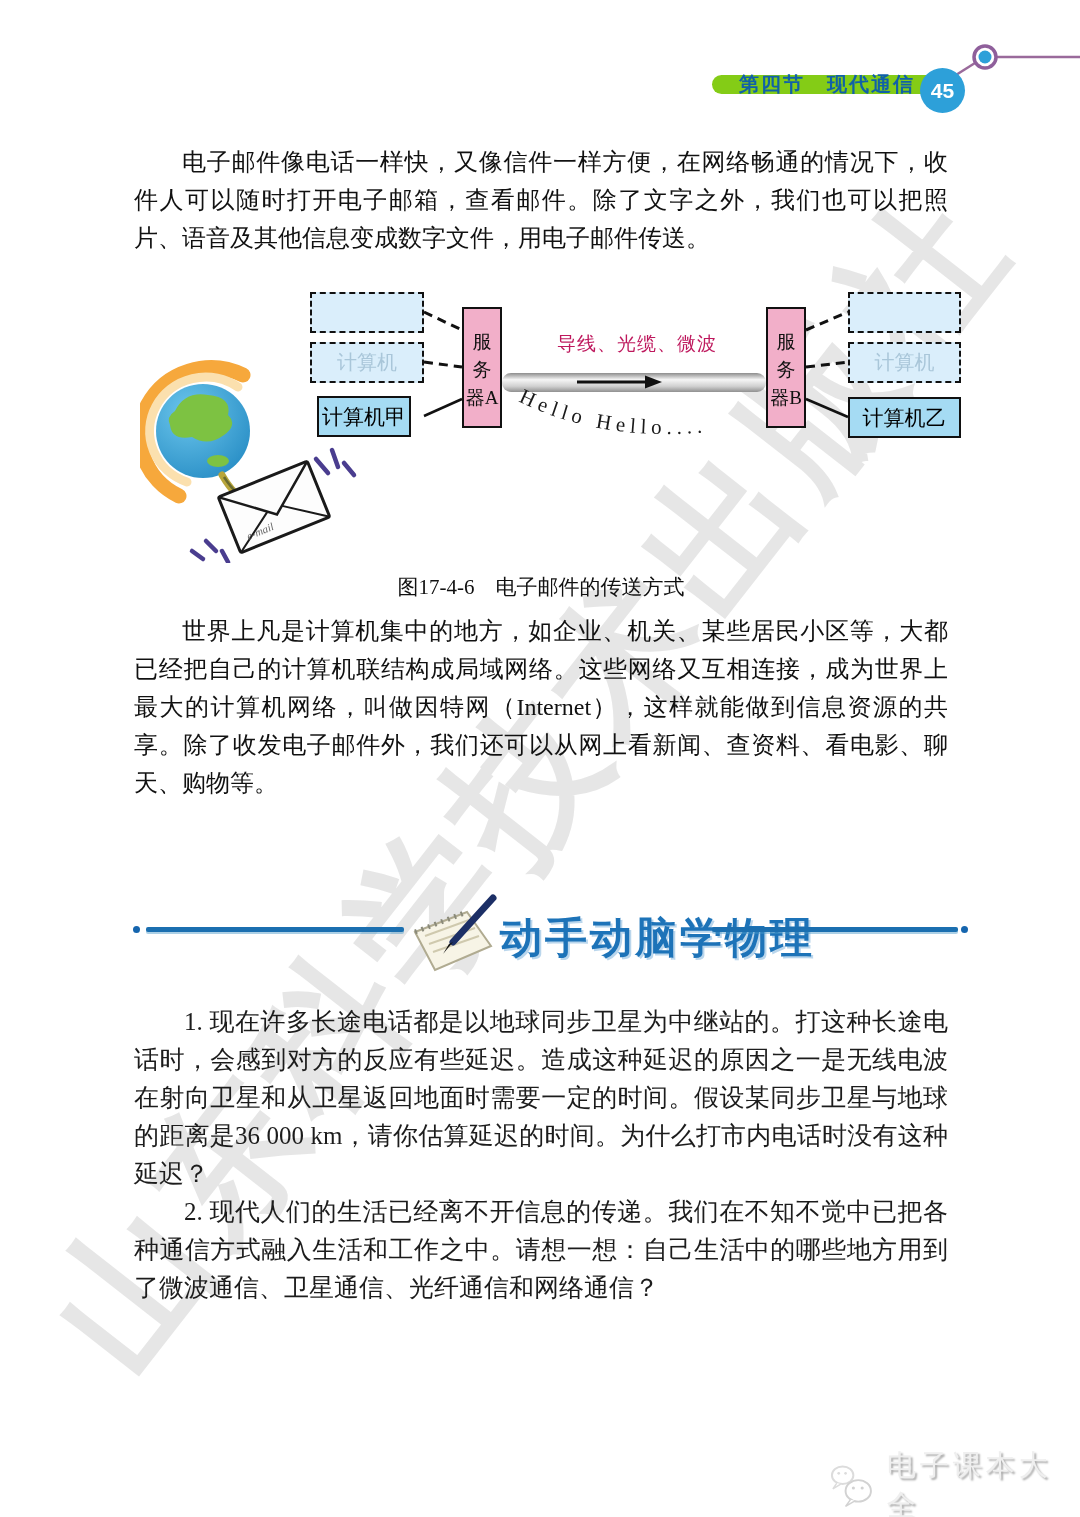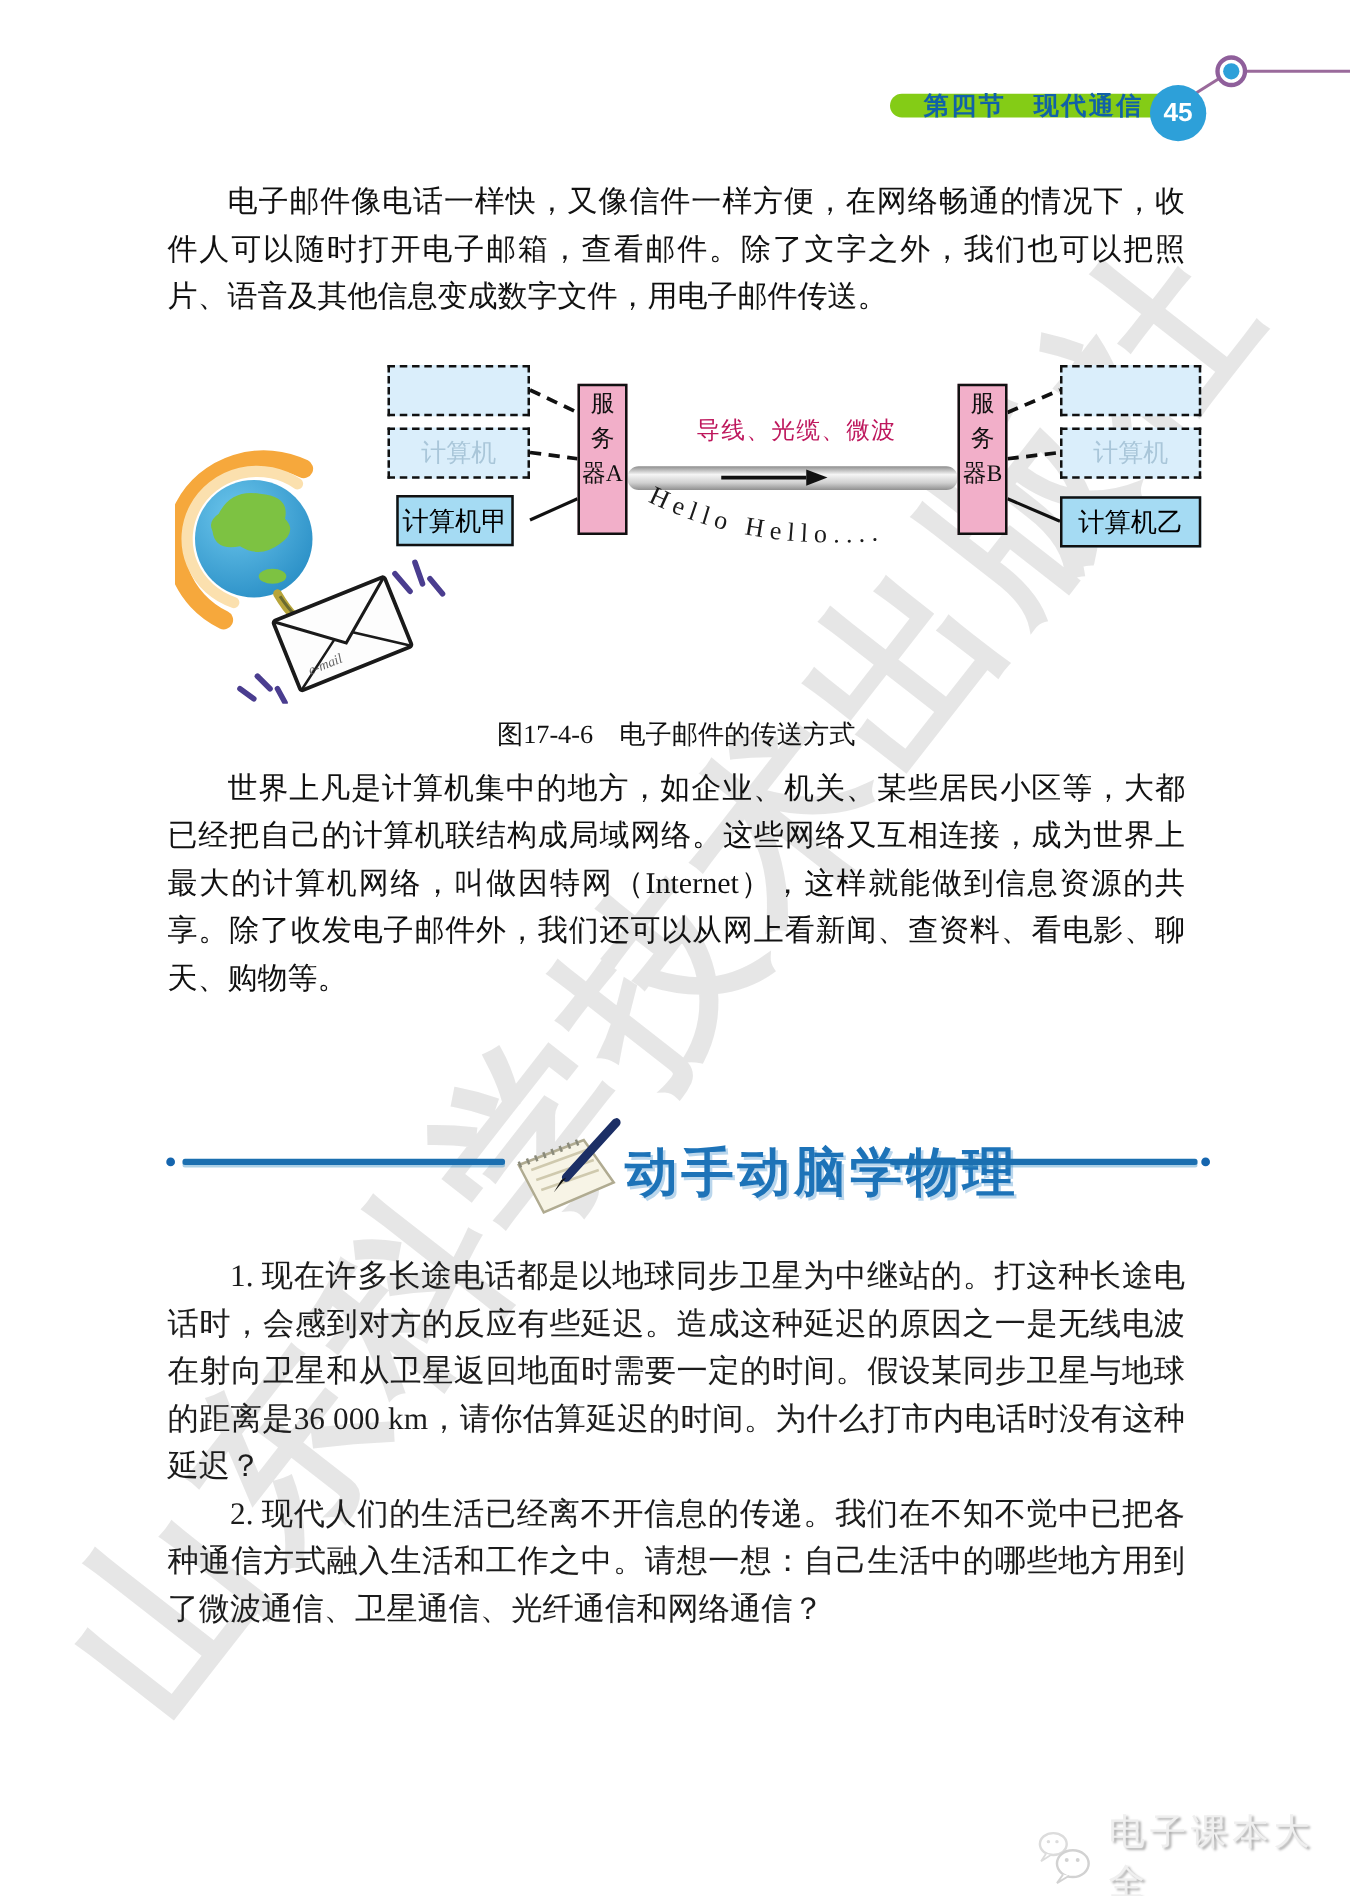--- a/index.html
+++ b/index.html
@@ -25,21 +25,21 @@
   .p1{top:143px;} .p2{top:612px;} .p3{top:766px;}
   
   .figure{position:absolute;left:140px;top:283px;width:840px;height:280px;z-index:1;}
   .fig-art{position:absolute;left:0;top:0;}
   .fbox{position:absolute;box-sizing:border-box;display:flex;align-items:center;
         justify-content:center;font-size:20px;}
   .ghost{background:#daeefb;border:2.5px dashed #111;color:#a9c6d9;}
   .cbox{background:#a5dbf3;border:2.5px solid #111;color:#000;font-size:21px;}
   .server{position:absolute;box-sizing:border-box;width:40px;height:121px;background:#f2afc9;
         border:2.5px solid #111;font-size:19px;line-height:28px;text-align:center;
-        word-break:break-all;padding-top:1px;}
+        word-break:break-all;padding-top:19px;}
   .link-label{position:absolute;left:377px;top:48px;width:240px;text-align:center;
         font-size:19px;color:#be185d;letter-spacing:1px;}
   .caption{position:absolute;left:134px;top:560px;width:814px;text-align:center;
         font-size:21px;z-index:1;margin-top:13px;}
   
   .activity{position:absolute;left:0;top:890px;width:1080px;height:95px;z-index:1;}
   .act-dot{position:absolute;width:7px;height:7px;border-radius:50%;background:#1565ae;top:36px;}
   .act-line{position:absolute;height:5px;background:#1b6fb0;top:37px;border-radius:2px;
         box-shadow:0 2px 0 rgba(70,150,200,0.45);}
   .act-title{position:absolute;left:500px;top:20px;font-size:42px;font-weight:bold;color:#1d73b8;

